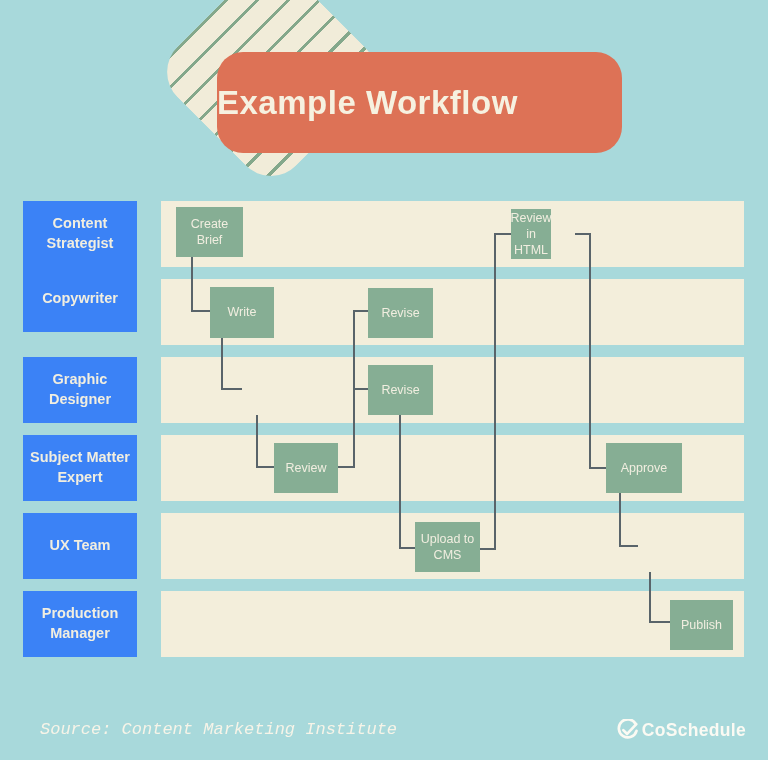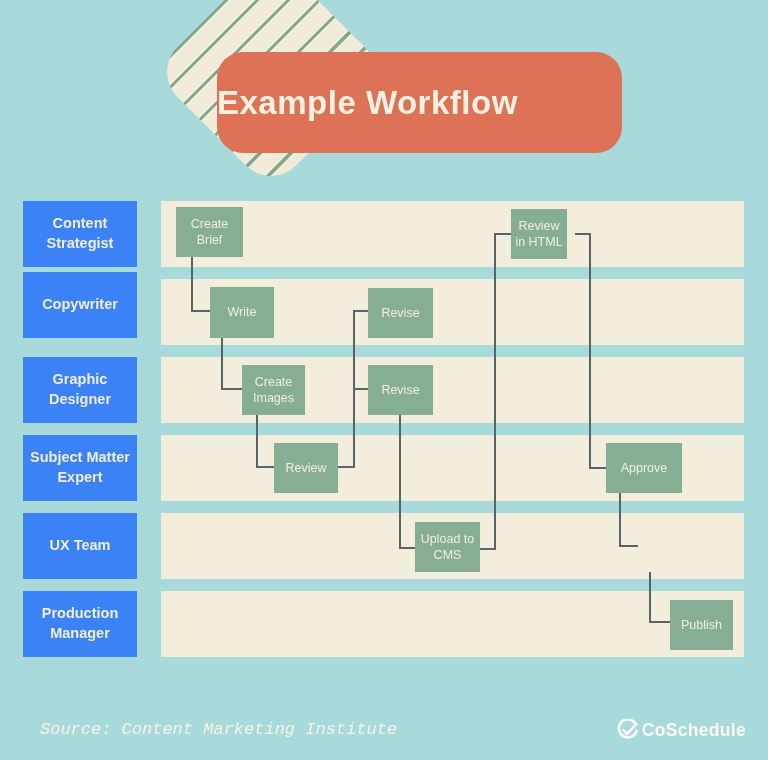--- a/index.html
+++ b/index.html
@@ -65,21 +65,21 @@
   </div>
 
   <div class="lane" style="top:201px"></div>
   <div class="lane" style="top:279px"></div>
   <div class="lane" style="top:357px"></div>
   <div class="lane" style="top:435px"></div>
   <div class="lane" style="top:513px"></div>
   <div class="lane" style="top:591px"></div>
 
   <div class="role-box" style="top:201px">Content Strategist</div>
-  <div class="role-box" style="top:272px">Copywriter</div>
+  <div class="role-box" style="top:266px">Copywriter</div>
   <div class="role-box" style="top:357px">Graphic Designer</div>
   <div class="role-box" style="top:435px">Subject Matter Expert</div>
   <div class="role-box" style="top:513px">UX Team</div>
   <div class="role-box" style="top:591px">Production Manager</div>
 
   <svg class="connectors" width="768" height="760">
     <path d="M192 257 L192 311 L210 311"></path>
     <path d="M222 338 L222 389 L242 389"></path>
     <path d="M257 415 L257 467 L274 467"></path>
     <path d="M338 467 L354 467 L354 311 L368 311"></path>
@@ -87,24 +87,23 @@
     <path d="M400 415 L400 548 L415 548"></path>
     <path d="M480 549 L495 549 L495 234 L511 234"></path>
     <path d="M575 234 L590 234 L590 468 L606 468"></path>
     <path d="M620 493 L620 546 L638 546"></path>
     <path d="M650 572 L650 622 L670 622"></path>
   </svg>
 
   <div class="task" style="left:176px;top:207px;width:67px;height:50px">Create Brief</div>
   <div class="task" style="left:210px;top:287px;width:64px;height:51px">Write</div>
   <div class="task" style="left:368px;top:288px;width:65px;height:50px">Revise</div>
-  <div class="task" style="left:242px;top:365px;width:63px;height:50px">Create Images</div>
   <div class="task" style="left:368px;top:365px;width:65px;height:50px">Revise</div>
   <div class="task" style="left:274px;top:443px;width:64px;height:50px">Review</div>
-  <div class="task" style="left:511px;top:209px;width:56px;height:50px">Review in HTML</div>
+  <div class="task" style="left:511px;top:209px;width:40px;height:50px">Review in HTML</div>
   <div class="task" style="left:415px;top:522px;width:65px;height:50px">Upload to CMS</div>
   <div class="task" style="left:606px;top:443px;width:76px;height:50px">Approve</div>
   <div class="task" style="left:670px;top:600px;width:63px;height:50px">Publish</div>
 
   <div class="source-credit">Source: Content Marketing Institute</div>
 
   <div class="brand">
     <svg width="23" height="23" viewBox="0 0 24 24">
       <path d="M20.6 5.2 A 9.4 9.4 0 1 0 21.4 12.4" fill="none" stroke="#fbfaf3" stroke-width="2.8" stroke-linecap="round"></path>
       <path d="M7.6 11.6 L11.6 15.6 L21.2 5.4" fill="none" stroke="#fbfaf3" stroke-width="2.8" stroke-linecap="round" stroke-linejoin="round"></path>

